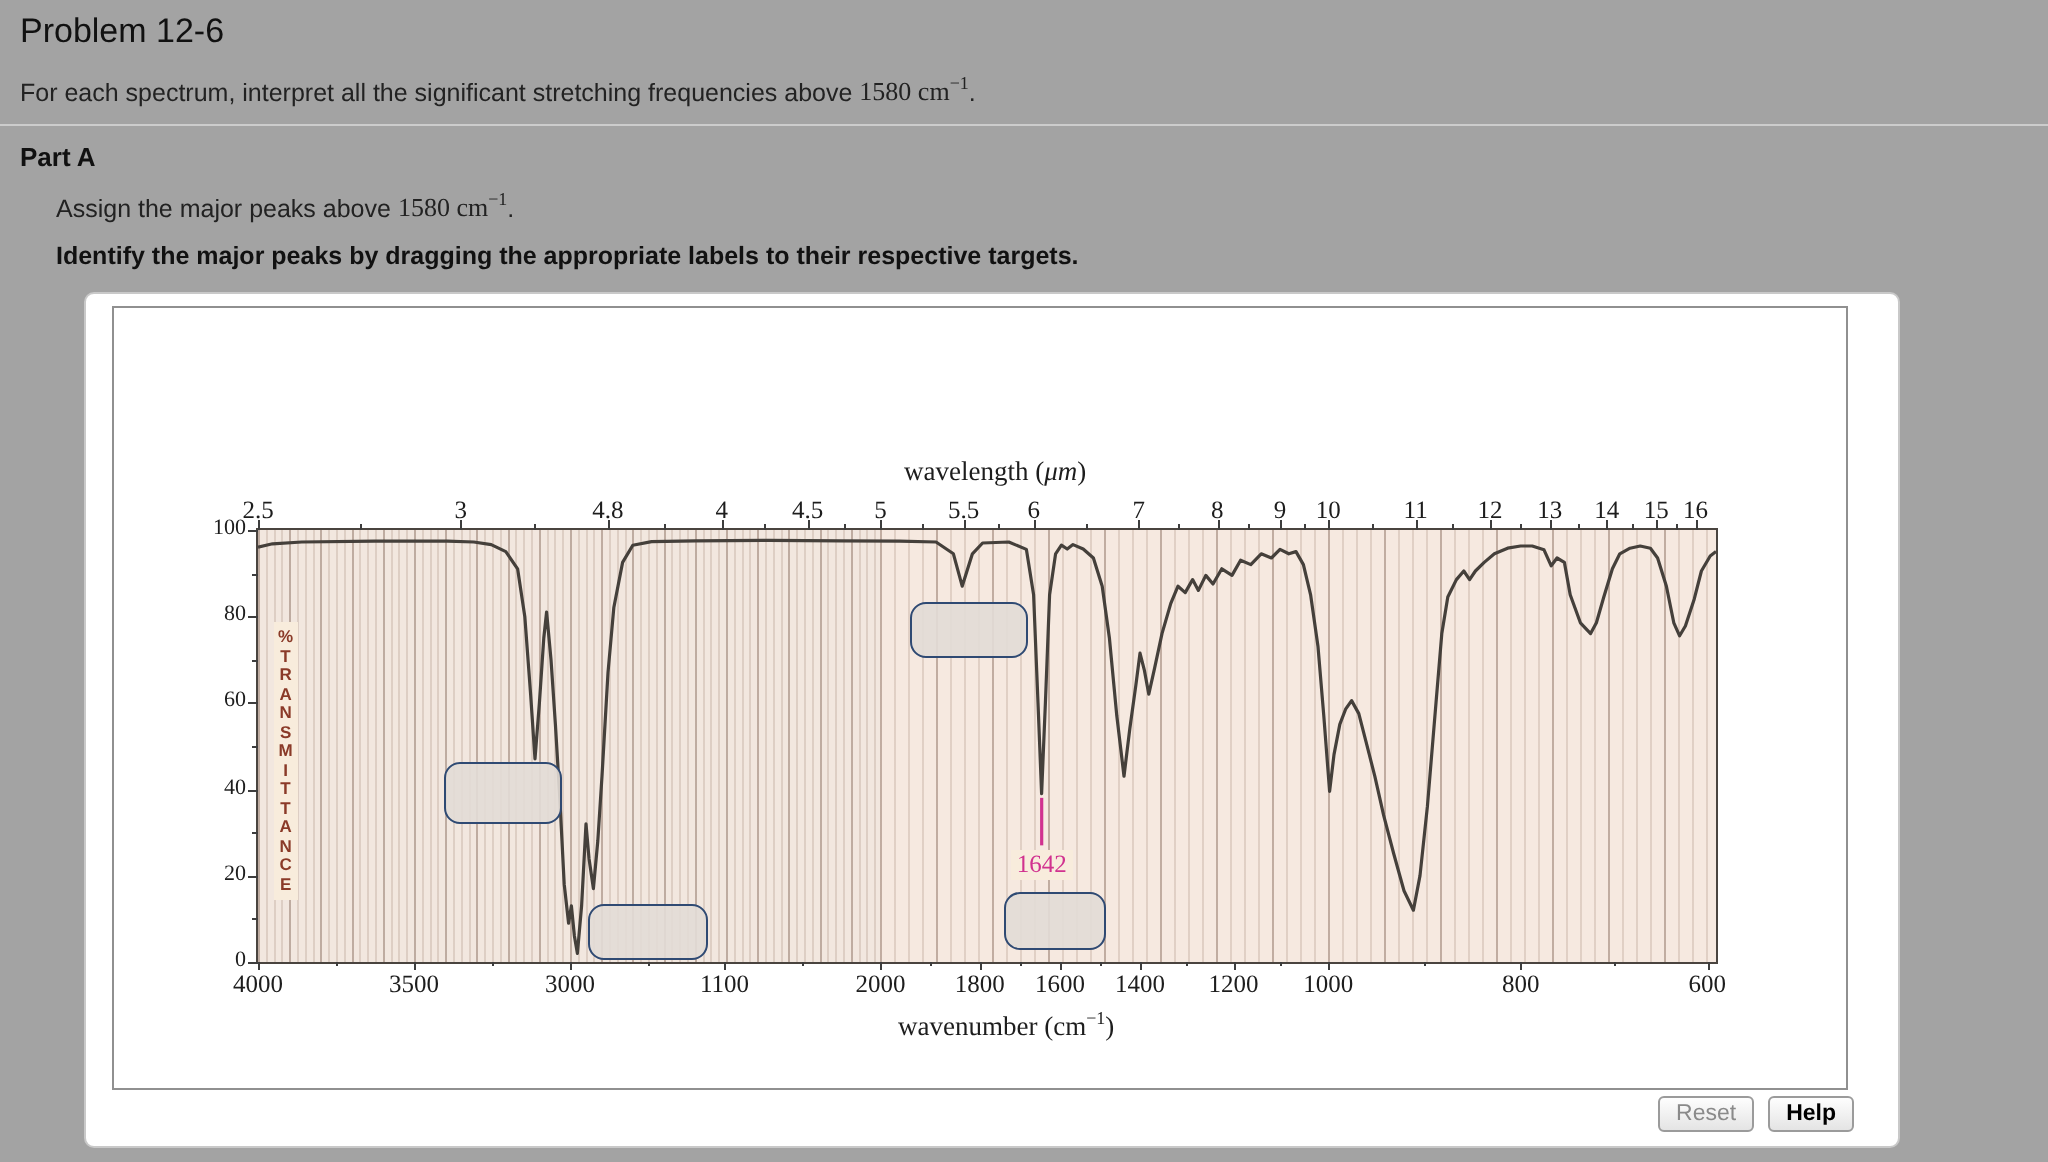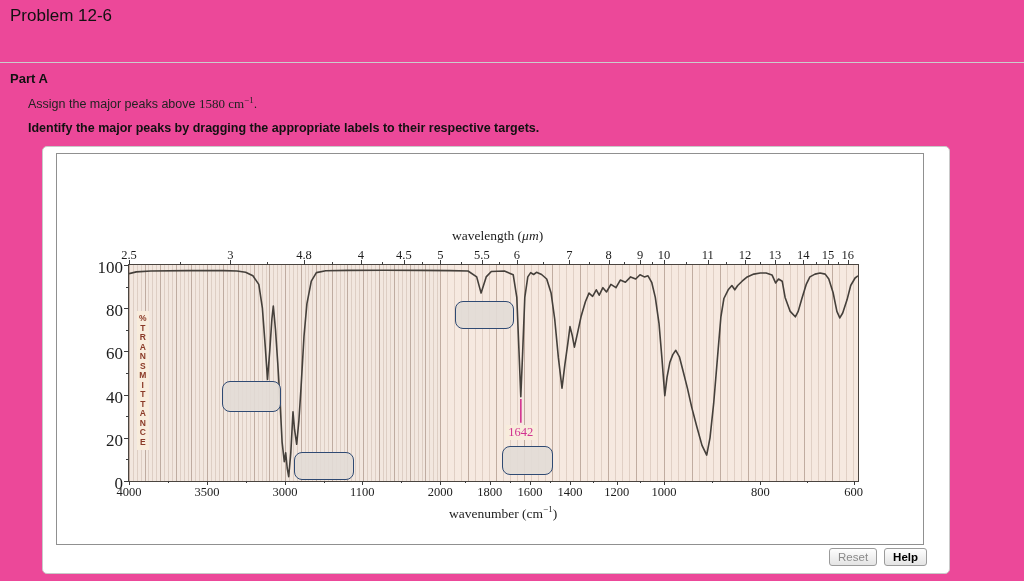--- a/index.html
+++ b/index.html
@@ -1,17 +1,17 @@
 <!DOCTYPE html>
 <html><head>
 <meta charset="utf-8">
 <style>
   html,body{margin:0;padding:0;background:#fff;}
   body{font-family:"Liberation Sans",sans-serif;color:#1a1a1a;}
-  .page{position:relative;width:1024px;height:581px;background:#ec4899;overflow:hidden;}
+  .page{position:relative;width:1024px;height:581px;background:#a3a3a3;overflow:hidden;}
   .title{position:absolute;left:10px;top:6px;font-size:17px;font-weight:400;color:#111;}
   .intro{position:absolute;left:10px;top:37px;font-size:12.5px;color:#222;}
   .serifmath{font-family:"Liberation Serif",serif;font-size:13px;}
   .serifmath sup{font-size:9px;}
   .rule{position:absolute;left:0;top:62px;width:1024px;border-top:1px solid #ccc;}
   .parta{position:absolute;left:10px;top:71px;font-size:13px;font-weight:bold;color:#111;}
   .assign{position:absolute;left:28px;top:95px;font-size:12.5px;color:#222;}
   .instruction{position:absolute;left:28px;top:121px;font-size:12.5px;font-weight:bold;color:#111;}
   .outer-panel{position:absolute;left:42px;top:146px;width:906px;height:426px;border:1px solid #c9c9c9;border-radius:5px;background:#fff;}
   .inner-panel{position:absolute;left:13px;top:6px;width:866px;height:390px;border:1px solid #909090;background:#fff;}
@@ -29,38 +29,42 @@
     background-image:repeating-linear-gradient(90deg,rgba(120,92,78,.30) 0 1px,transparent 1px 28px),
                      repeating-linear-gradient(90deg,rgba(148,118,100,.22) 0 1px,transparent 1px 7px);}
   .curve-svg{position:absolute;left:0;top:0;width:729px;height:216px;}
   .axis-title{position:absolute;font-family:"Liberation Serif",serif;font-size:13.5px;color:#1d1d1d;white-space:nowrap;}
   .axis-title sup{font-size:9px;}
   .ttick-label,.btick-label{position:absolute;width:44px;margin-left:-22px;text-align:center;
      font-family:"Liberation Serif",serif;font-size:12.5px;color:#1d1d1d;}
   .ttick-label{top:-17px;}
   .btick-label{top:220px;}
   .tick{position:absolute;background:#3d3d3d;}
-  .ylab{position:absolute;left:-38px;width:32px;text-align:right;font-family:"Liberation Serif",serif;font-size:17px;color:#1d1d1d;margin-top:-7px;}
+  .ylab{position:absolute;left:-38px;width:32px;text-align:right;font-family:"Liberation Serif",serif;font-size:11px;color:#1d1d1d;margin-top:-7px;}
   .trans-label{position:absolute;left:8px;top:46px;background:#f8ecdc;padding:3px 2px;text-align:center;
      font-size:8.5px;font-weight:bold;color:#8a3a28;line-height:9.5px;letter-spacing:0;}
   .trans-label span{display:block;}
   .drop-box{position:absolute;background:rgba(226,220,214,0.9);border:1.4px solid #2f4a73;border-radius:8px;cursor:pointer;}
   .peak-label{position:absolute;font-family:"Liberation Serif",serif;font-size:12.5px;color:#c92f86;background:#f8ecdc;
      padding:0 3px;transform:translateX(-50%);}
   .btnbar{position:absolute;right:22px;bottom:7px;display:flex;gap:7px;}
   .btn{font-family:"Liberation Sans",sans-serif;font-size:11.5px;padding:2px 8px;border:1px solid #9b9b9b;border-radius:3px;
      background:linear-gradient(#fefefe,#e4e4e4);cursor:pointer;text-align:right;}
   .btn-reset{color:#8a8a8a;}
   .btn-help{color:#000;font-weight:bold;}
 </style>
 </head>
 <body>
 
 <div class="page">
   <div class="title">Problem 12-6</div>
+  <div class="intro">
+    <span>For each spectrum, interpret all the significant stretching frequencies above</span>
+    <span class="serifmath"> <span>1580 cm</span><sup>−1</sup></span><span>.</span>
+  </div>
   <div class="rule"></div>
   <div class="parta">Part A</div>
   <div class="assign">
     <span>Assign the major peaks above</span>
     <span class="serifmath"> <span>1580 cm</span><sup>−1</sup></span><span>.</span>
   </div>
   <div class="instruction">Identify the major peaks by dragging the appropriate labels to their respective targets.</div>
 
   <div class="outer-panel">
     <div class="inner-panel">

